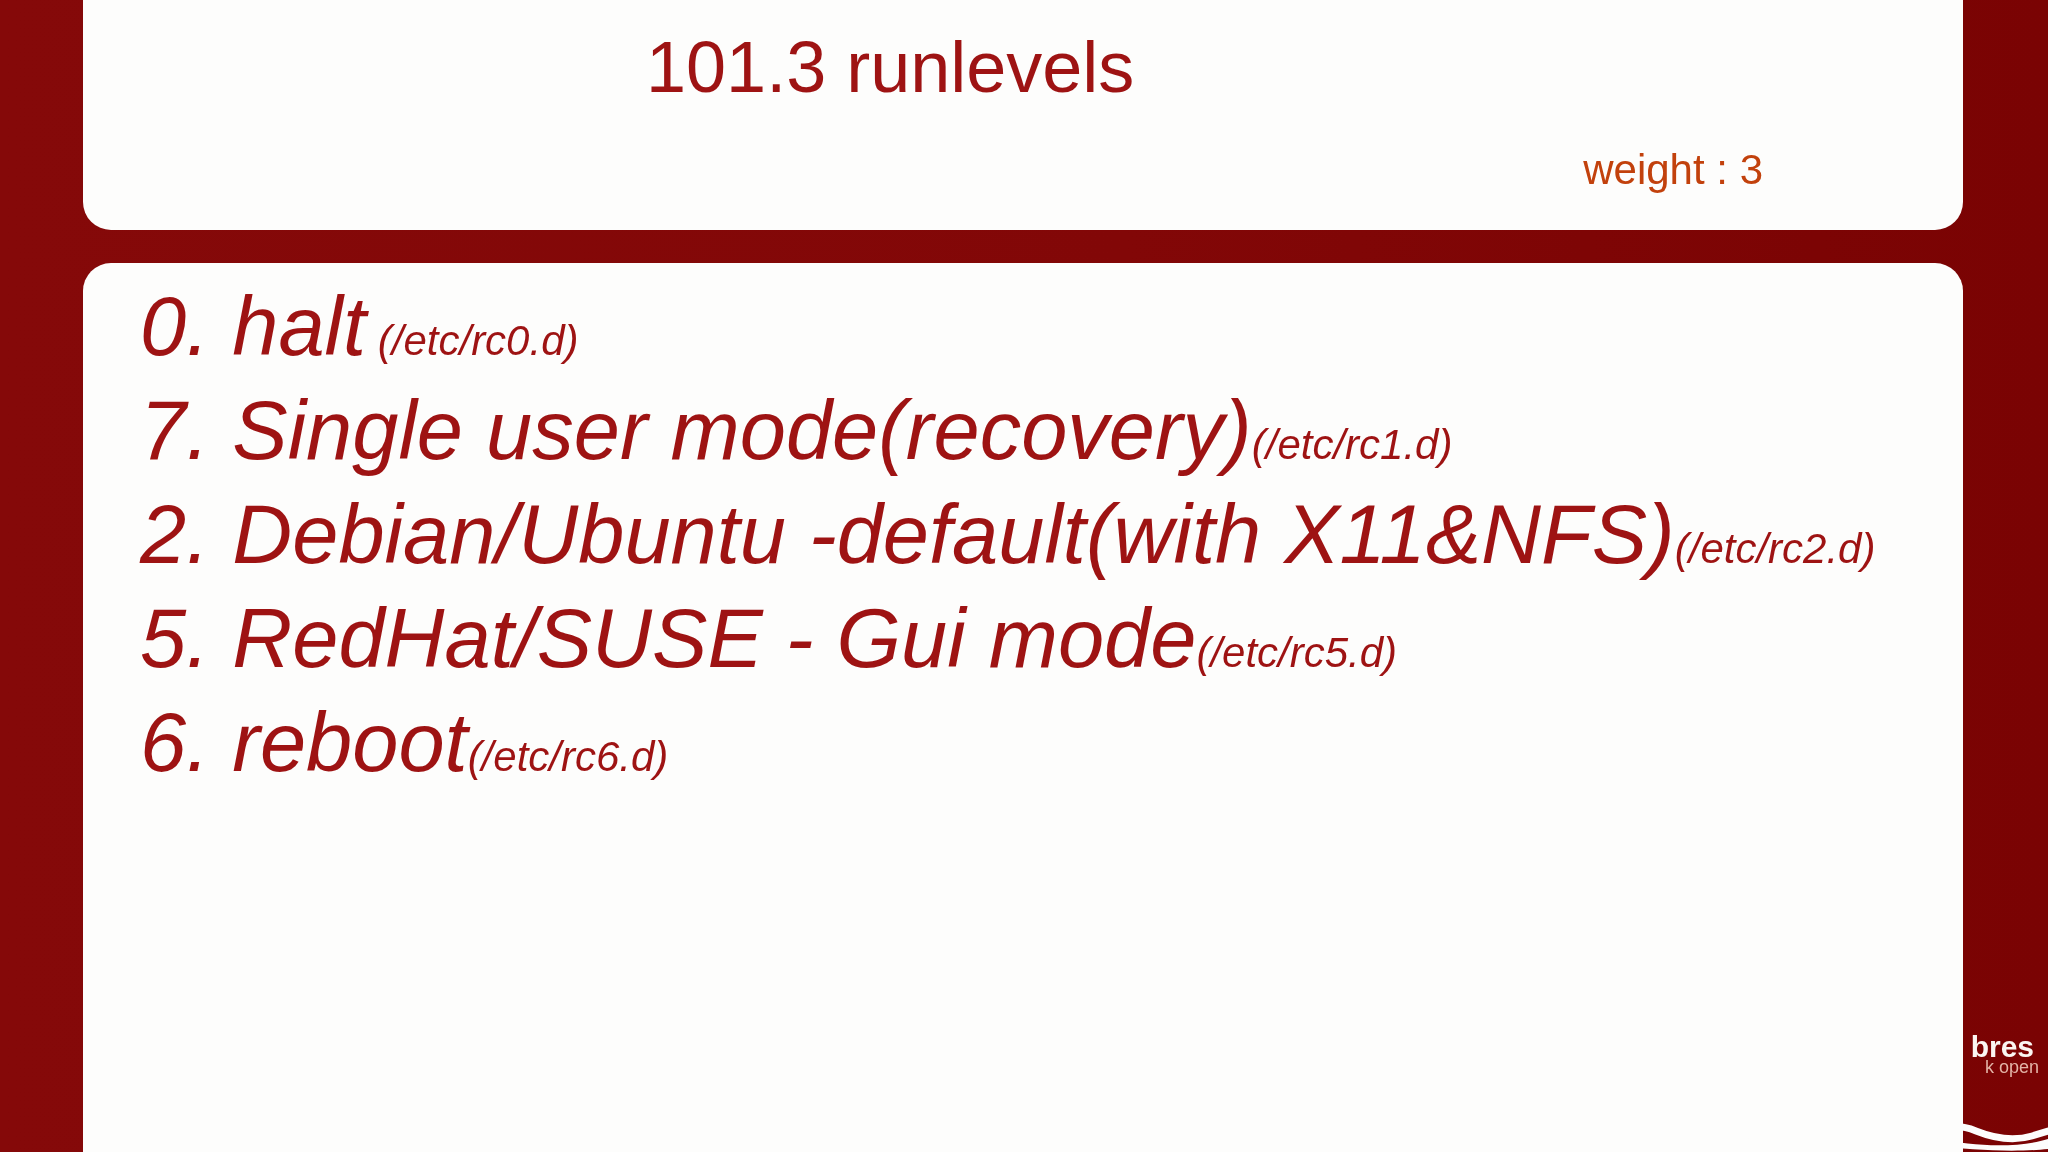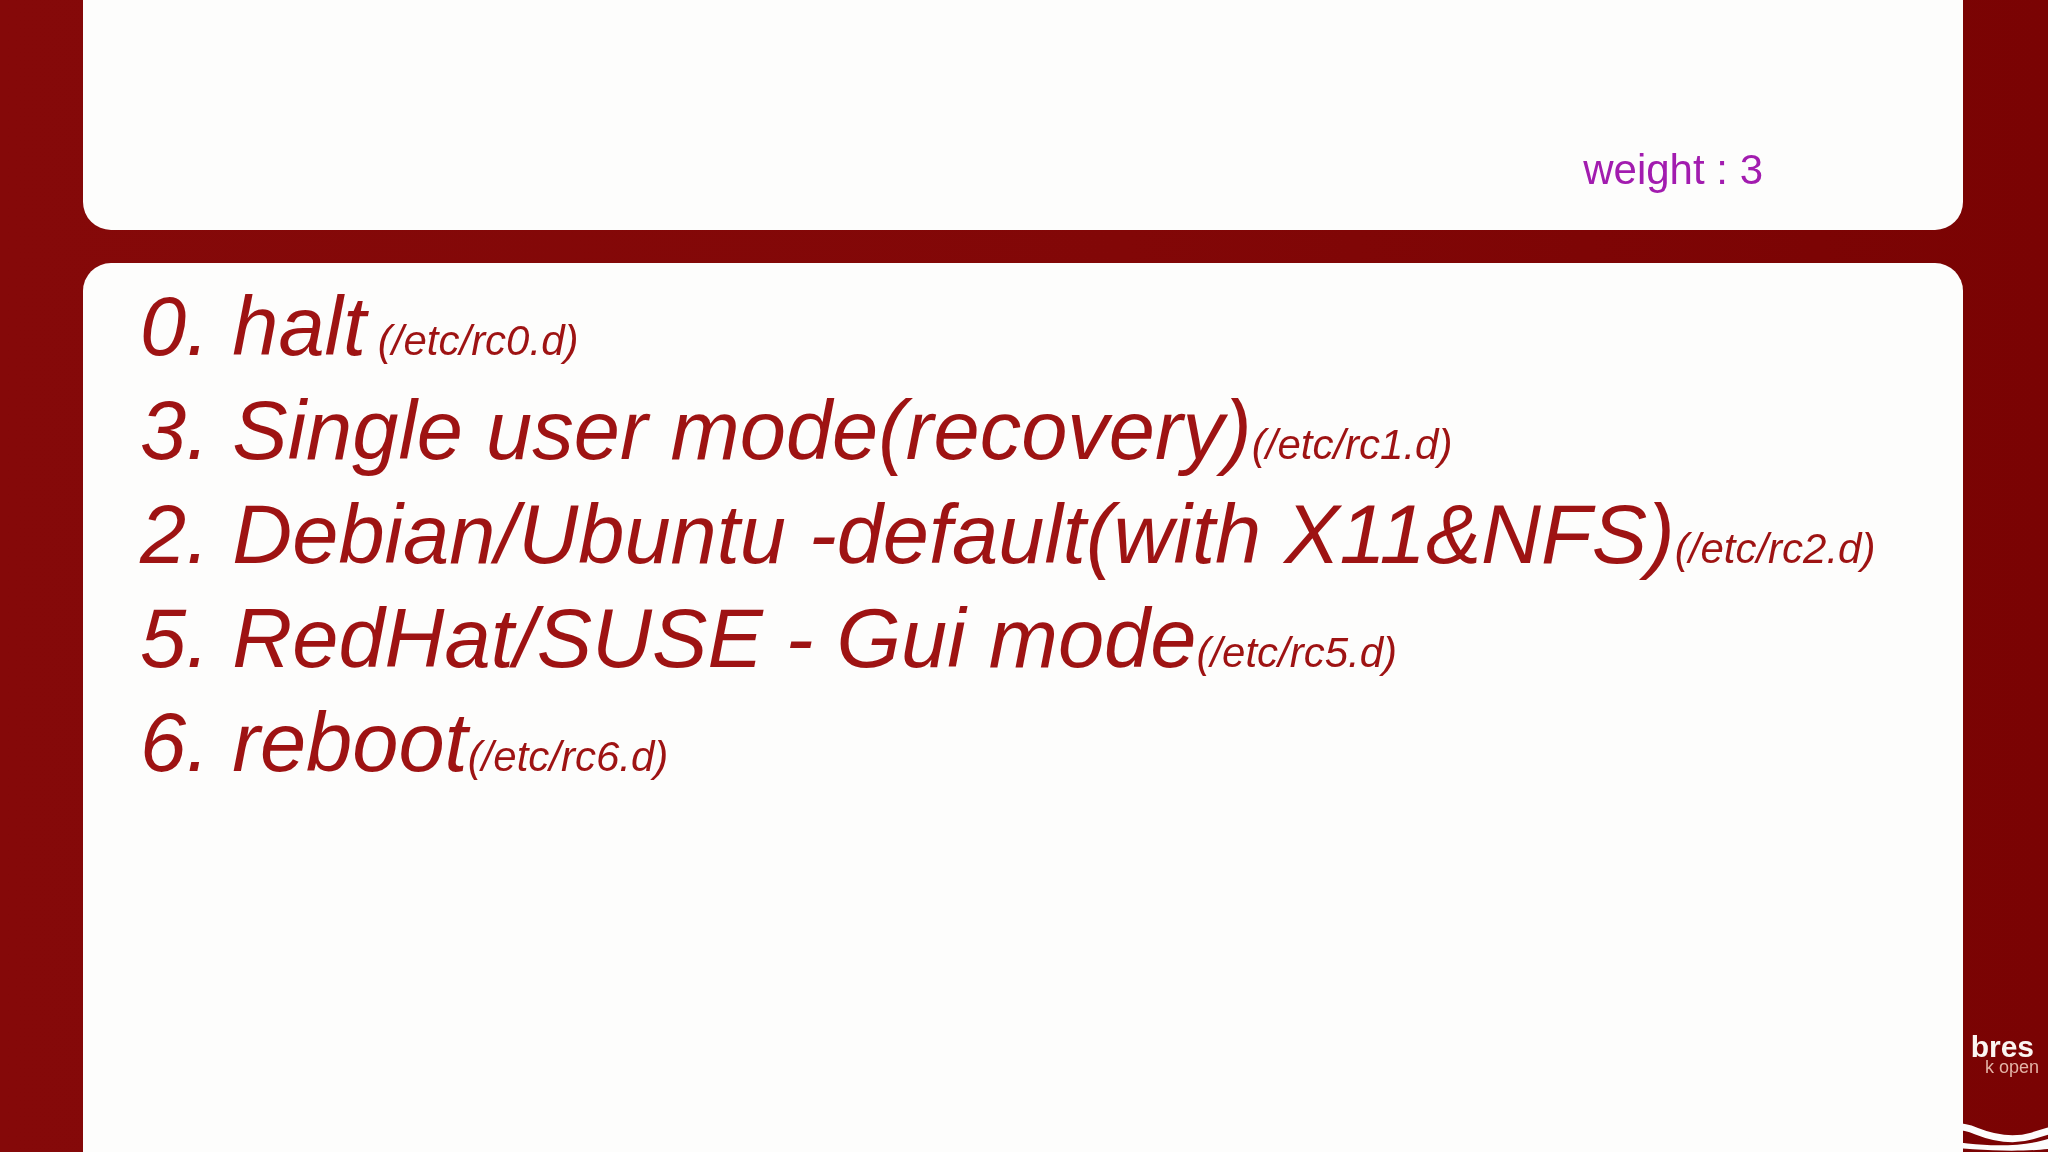--- a/index.html
+++ b/index.html
@@ -43,21 +43,21 @@
     font-size: 72px;
     line-height: 1.1;
     color: #9e1313;
     white-space: nowrap;
   }
   .weight-note {
     position: absolute;
     right: 200px;
     top: 146px;
     font-size: 42px;
-    color: #a21caf;
+    color: #c2410c;
     white-space: nowrap;
   }
   
   .runlevel-list {
     position: absolute;
     left: 57px;
     top: 12px;
     right: 20px;
   }
   .runlevel-item {
@@ -112,32 +112,33 @@
     white-space: pre;
     margin-left: 19px;
   }
 </style>
 </head>
 <body>
 
 <div class="stage">
 
   <div class="title-card">
+    <div class="slide-title">101.3 runlevels</div>
     <div class="weight-note">weight : 3</div>
   </div>
 
   <div class="content-card">
     <div class="runlevel-list">
 
       <div class="runlevel-item">
         <span class="rl-main">0. halt</span><span class="rl-path"> (/etc/rc0.d)</span>
       </div>
 
       <div class="runlevel-item">
-        <span class="rl-main">3. Single user mode(recovery)</span><span class="rl-path">(/etc/rc1.d)</span>
+        <span class="rl-main">7. Single user mode(recovery)</span><span class="rl-path">(/etc/rc1.d)</span>
       </div>
 
       <div class="runlevel-item">
         <span class="rl-main">2. Debian/Ubuntu -default(with X11&amp;NFS)</span><span class="rl-path">(/etc/rc2.d)</span>
       </div>
 
 
 
       <div class="runlevel-item">
         <span class="rl-main">5. RedHat/SUSE - Gui mode</span><span class="rl-path">(/etc/rc5.d)</span>

